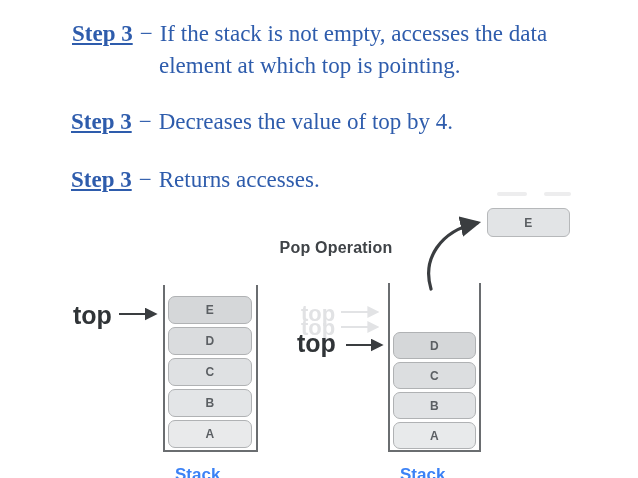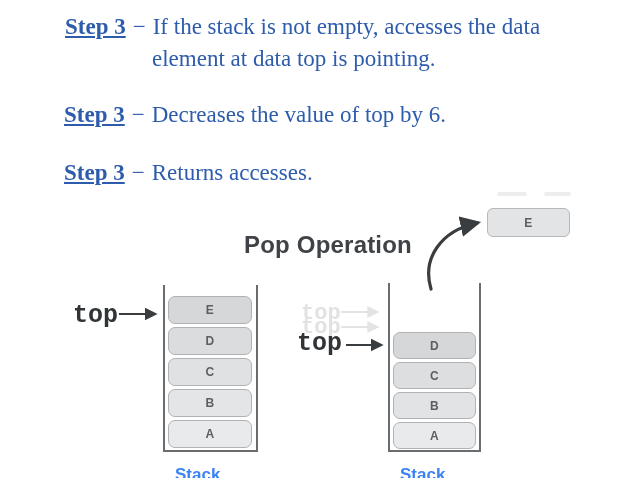--- a/index.html
+++ b/index.html
@@ -8,37 +8,37 @@
     background: #ffffff;
     position: relative;
     overflow: hidden;
     font-family: "Liberation Sans", sans-serif;
   }
   .page { position: absolute; inset: 0; }
 
   
   .step-line {
     position: absolute;
-    margin: 5px;
+    margin: 12px;
     font-family: "Liberation Serif", serif;
     font-size: 23px;
     line-height: 28px;
     color: #2e5cac;
     white-space: nowrap;
   }
   .step-label { font-weight: 700; text-decoration: underline; }
   .sep { margin: 0 7px; }
 
   
   .diagram-title {
     position: absolute;
     left: 238px; top: 227px; width: 172px;
-    margin: 4px;
+    margin: 12px;
     text-align: center;
-    font-size: 24px;
+    font-size: 16px;
     font-weight: 700;
     color: #3f4347;
     letter-spacing: 0.2px;
   }
   .arrows {
     position: absolute; left: 0; top: 0;
     width: 638px; height: 478px;
     pointer-events: none;
   }
   .stack-container {
@@ -93,45 +93,44 @@
     color: #3b82f6;
   }
   .stack-caption.left { left: 163px; width: 95px; }
   .stack-caption.right { left: 388px; width: 93px; }
   .top-label {
     position: absolute;
     font-size: 25px;
     font-weight: 700;
     color: #303437;
     line-height: 1;
-    font-family: Liberation Mono, monospace;
   }
   .top-label.left { left: 73px; top: 303px; }
   .top-label.right { left: 297px; top: 331px; }
   .top-label.ghost {
     font-size: 22px;
     color: #e1e2e4;
   }
   .top-label.ghost.g1 { left: 301px; top: 303px; }
   .top-label.ghost.g2 { left: 301px; top: 317px; }
 </style>
 </head>
 <body>
 
 <main class="page">
 
   <section>
     <p class="step-line" style="left:60px; top:8px">
       <span class="step-label">Step 3</span><span class="sep">−</span><span>If the stack is not empty, accesses the data</span>
     </p>
     <p class="step-line" style="left:147px; top:40px">
-      <span>element at data top is pointing.</span>
+      <span>element at which top is pointing.</span>
     </p>
     <p class="step-line" style="left:59px; top:96px">
-      <span class="step-label">Step 3</span><span class="sep">−</span><span>Decreases the value of top by 6.</span>
+      <span class="step-label">Step 3</span><span class="sep">−</span><span>Decreases the value of top by 4.</span>
     </p>
     <p class="step-line" style="left:59px; top:154px">
       <span class="step-label">Step 3</span><span class="sep">−</span><span>Returns accesses.</span>
     </p>
   </section>
 
   <section>
 
     <h2 class="diagram-title">Pop Operation</h2>
 

